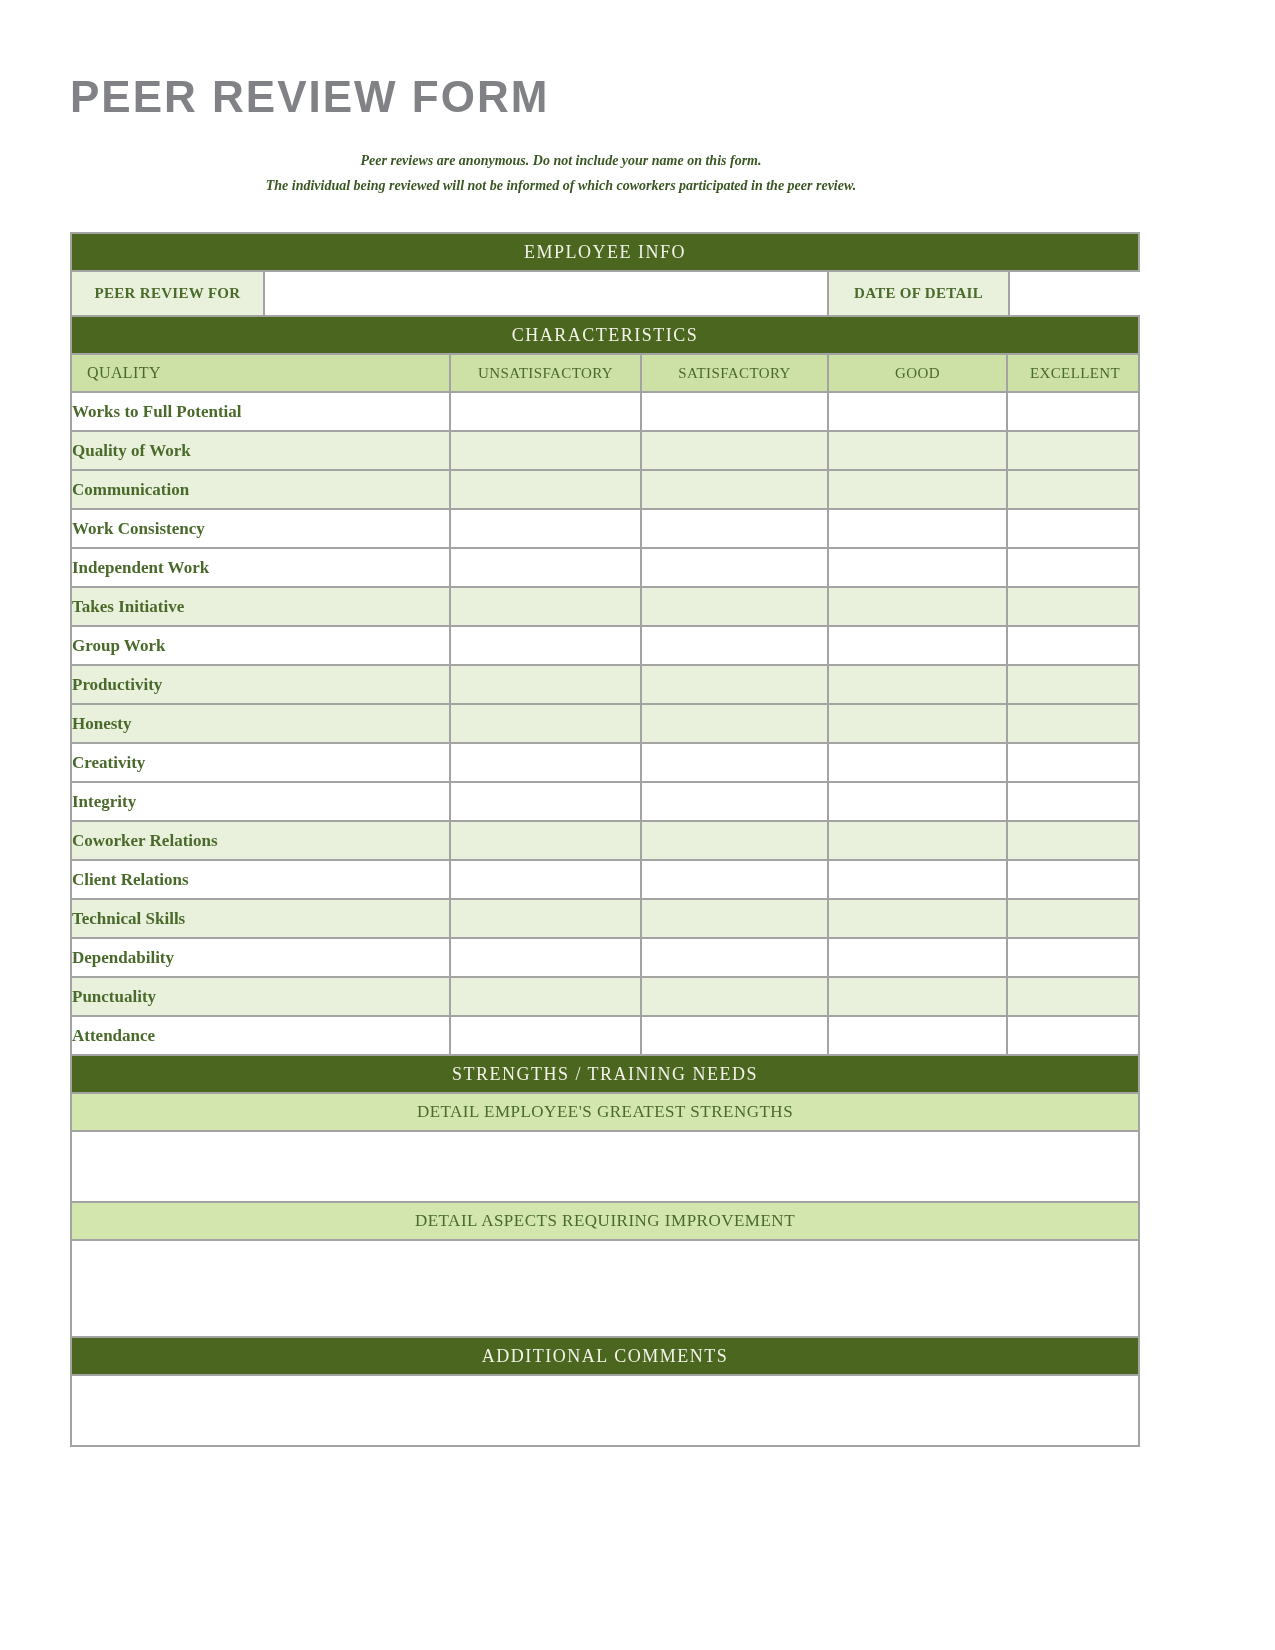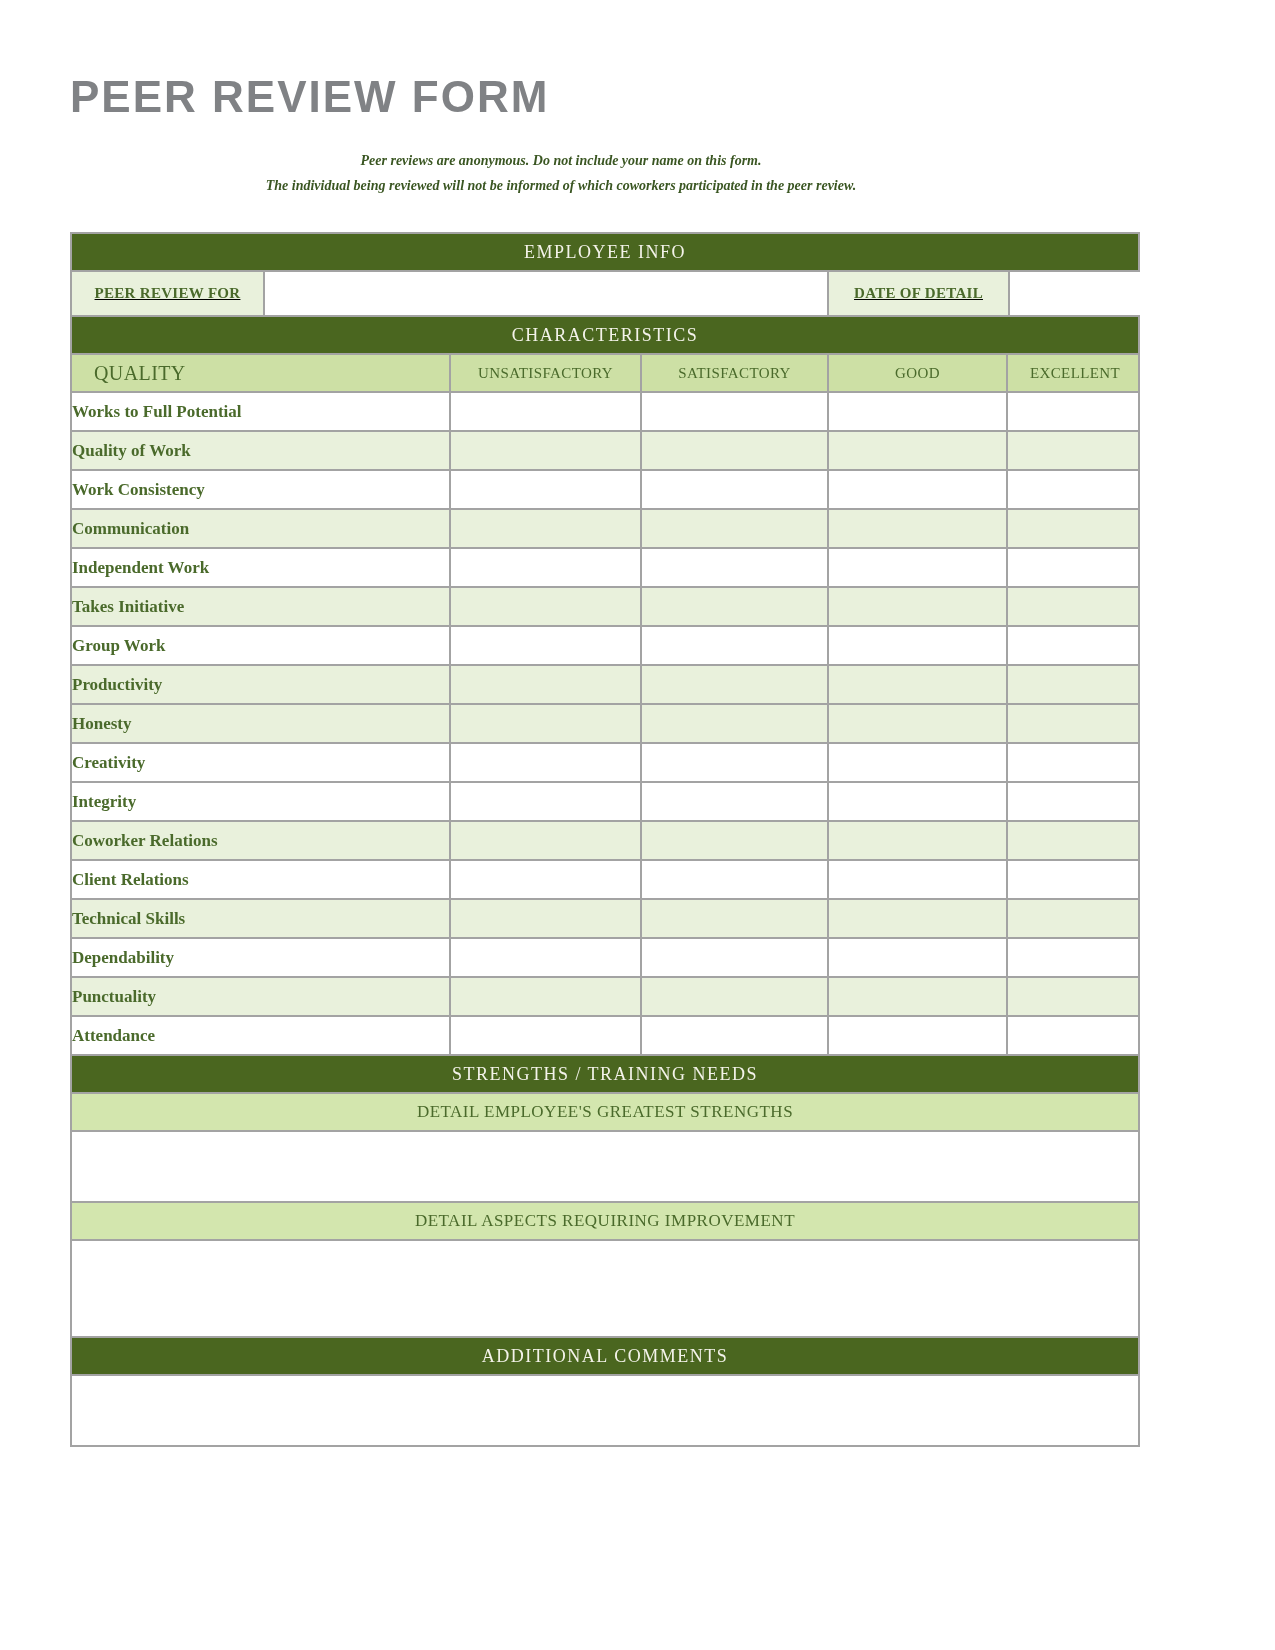--- a/index.html
+++ b/index.html
@@ -64,21 +64,20 @@
     line-height:36px;
     font-size:17px;
     letter-spacing:.5px;
     border-bottom:2px solid var(--border-gray);
   }
   .emp-row{
     display:grid;
     grid-template-columns:193px 564px 181px 132px;
     height:45px;
     border-bottom:2px solid var(--border-gray);
-    text-decoration:underline;
   }
   .emp-row .cell{border-right:2px solid var(--border-gray);}
   .emp-row .cell:last-child{border-right:none;}
   .emp-label{
     background:var(--row-green);
     color:var(--text-green);
     font-weight:700;
     font-size:15px;
     letter-spacing:.3px;
     display:flex;align-items:center;justify-content:center;
@@ -95,22 +94,22 @@
   }
   .char-head .cell{
     border-right:2px solid var(--border-gray);
     display:flex;align-items:center;justify-content:center;
     font-size:15px;
     letter-spacing:.4px;
   }
   .char-head .cell:last-child{border-right:none;}
   .char-head .cell.quality{
     justify-content:flex-start;
-    padding-left:22px;
-    font-size:20px;
+    padding-left:15px;
+    font-size:16px;
   }
   .char-row{
     display:grid;
     grid-template-columns:379px 191px 187px 179px 134px;
     height:39px;
     border-bottom:2px solid var(--border-gray);
     background:#ffffff;
   }
   .char-row.alt{background:var(--row-green);}
   .char-row .cell{border-right:2px solid var(--border-gray);}
@@ -170,29 +169,29 @@
     <div class="cell"></div>
     <div class="cell"></div>
   </div>
         <div class="char-row alt">
     <div class="cell label">Quality of Work</div>
     <div class="cell"></div>
     <div class="cell"></div>
     <div class="cell"></div>
     <div class="cell"></div>
   </div>
+        <div class="char-row alt">
+    <div class="cell label">Communication</div>
+    <div class="cell"></div>
+    <div class="cell"></div>
+    <div class="cell"></div>
+    <div class="cell"></div>
+  </div>
         <div class="char-row">
     <div class="cell label">Work Consistency</div>
-    <div class="cell"></div>
-    <div class="cell"></div>
-    <div class="cell"></div>
-    <div class="cell"></div>
-  </div>
-        <div class="char-row alt">
-    <div class="cell label">Communication</div>
     <div class="cell"></div>
     <div class="cell"></div>
     <div class="cell"></div>
     <div class="cell"></div>
   </div>
         <div class="char-row">
     <div class="cell label">Independent Work</div>
     <div class="cell"></div>
     <div class="cell"></div>
     <div class="cell"></div>

